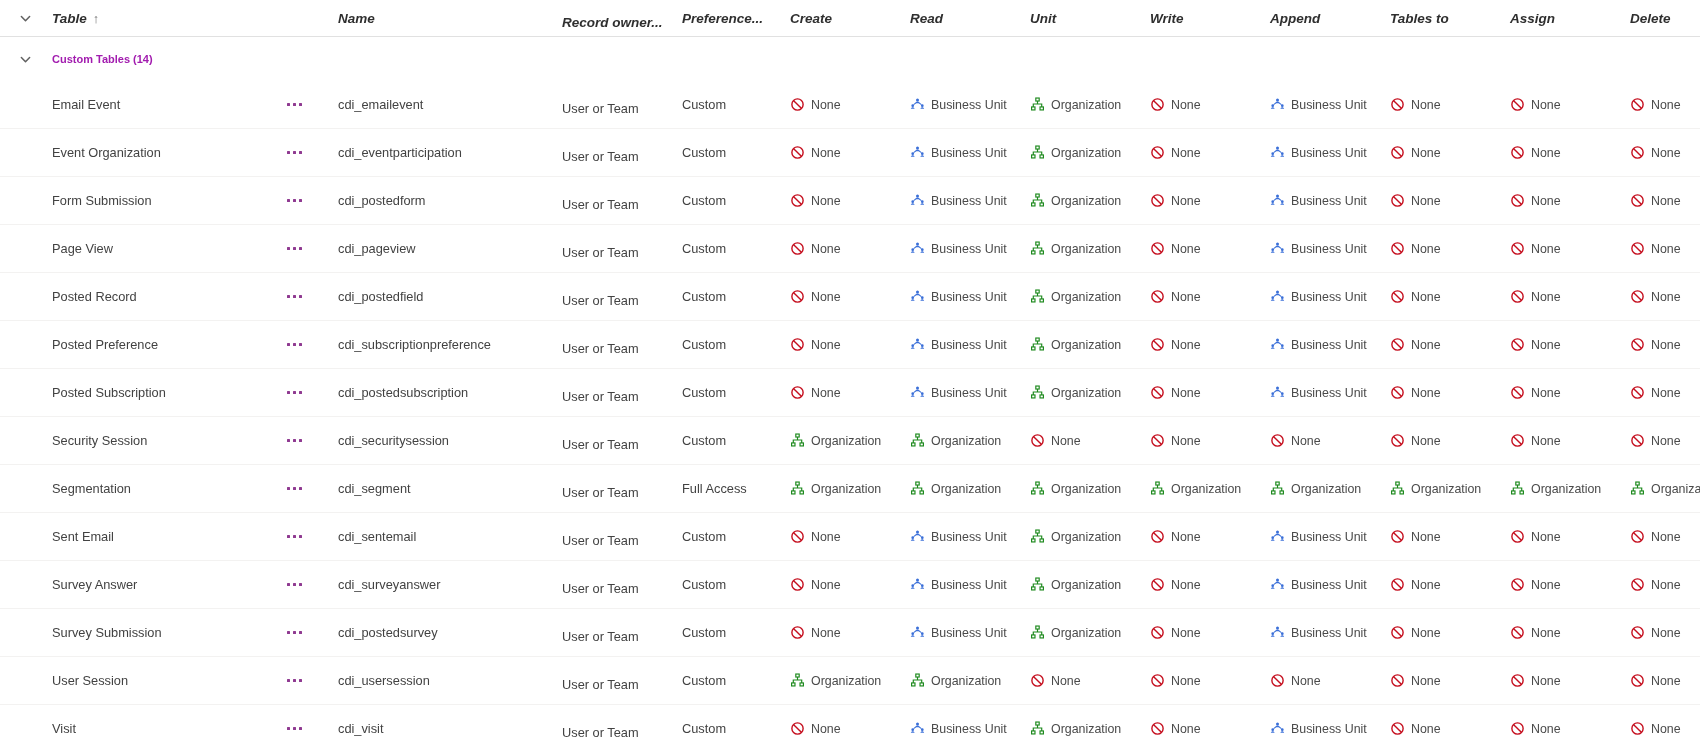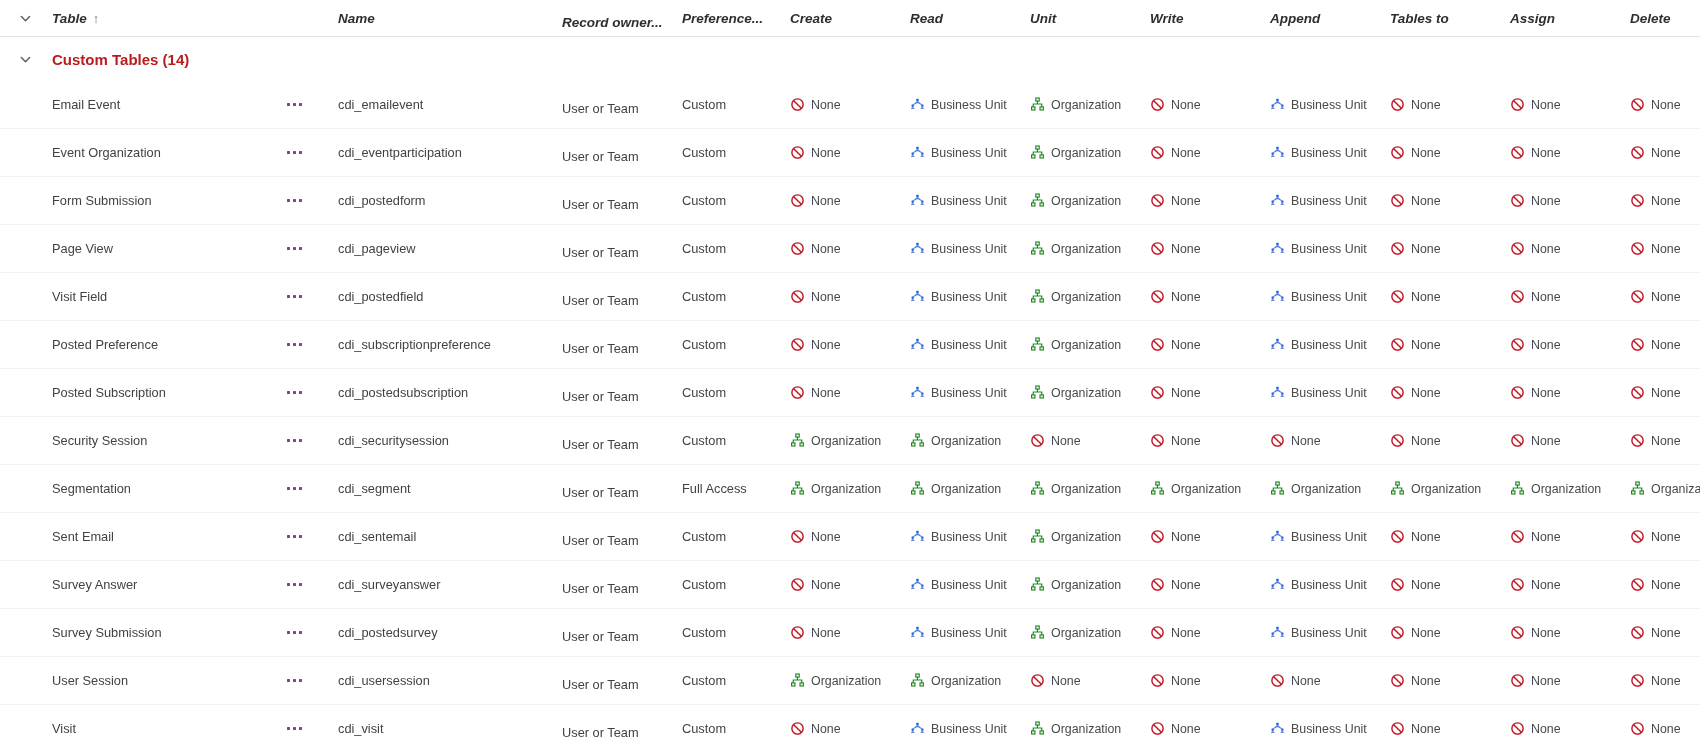--- a/index.html
+++ b/index.html
@@ -10,21 +10,21 @@
   .c-table{width:235px;padding-left:2px;}
   .c-actions{width:53px;display:flex;align-items:center;}
   .c-name{width:224px;}
   .c-owner{width:120px;margin-top:8px;}
   .c-perm{width:105px;}
   .c-access{width:120px;display:flex;align-items:center;gap:6px;padding-left:3px;}
   .hrow{display:flex;align-items:center;height:36px;border-bottom:1px solid #e1e1e1;font-style:italic;}
   .hcell{font-size:13.5px;font-weight:700;color:#2f2f2f;white-space:nowrap;}
   .sort{font-weight:400;color:#707070;font-size:12.5px;margin-left:6px;}
   .grow{display:flex;align-items:center;height:44px;}
-  .glabel{font-size:15px;font-weight:700;color:#b91c1c;padding-left:2px;white-space:nowrap;}
+  .glabel{font-size:11px;font-weight:700;color:#a21caf;padding-left:2px;white-space:nowrap;}
   .row{display:flex;align-items:center;height:47px;border-bottom:1px solid #f3f2f1;font-size:12.8px;color:#424242;}
   .row .cell{white-space:nowrap;}
   .tname{font-size:12.8px;color:#424242;}
   .chev{width:13px;height:13px;display:block;}
   .ellipsis{display:inline-flex;gap:3px;align-items:center;cursor:pointer;padding:4px 2px;}
   .ellipsis i{width:3px;height:3px;background:currentColor;display:block;border-radius:0.5px;}
   .picon{width:15px;height:15px;flex:none;}
   .plabel{font-size:12.4px;color:#4a4a4a;}
 </style>
 </head>
@@ -432,21 +432,21 @@
           <svg class="picon" viewBox="0 0 16 16">
             <circle cx="8" cy="8" r="6" fill="none" stroke="#c50f1f" stroke-width="1.5"></circle>
             <line x1="3.9" y1="3.9" x2="12.1" y2="12.1" stroke="#c50f1f" stroke-width="1.5"></line>
           </svg>
           <span class="plabel">None</span>
         </div>
       </div>
 
   <div class="row">
     <div class="cell c-expander"></div>
-    <div class="cell c-table"><span class="tname">Visit Field</span></div>
+    <div class="cell c-table"><span class="tname">Posted Record</span></div>
     <div class="cell c-actions">
       <span class="ellipsis" style="color: rgb(143, 58, 145);">
             <i></i>
             <i></i>
             <i></i>
           </span>
     </div>
     <div class="cell c-name">cdi_postedfield</div>
     <div class="cell c-owner">User or Team</div>
     <div class="cell c-perm">Custom</div>

